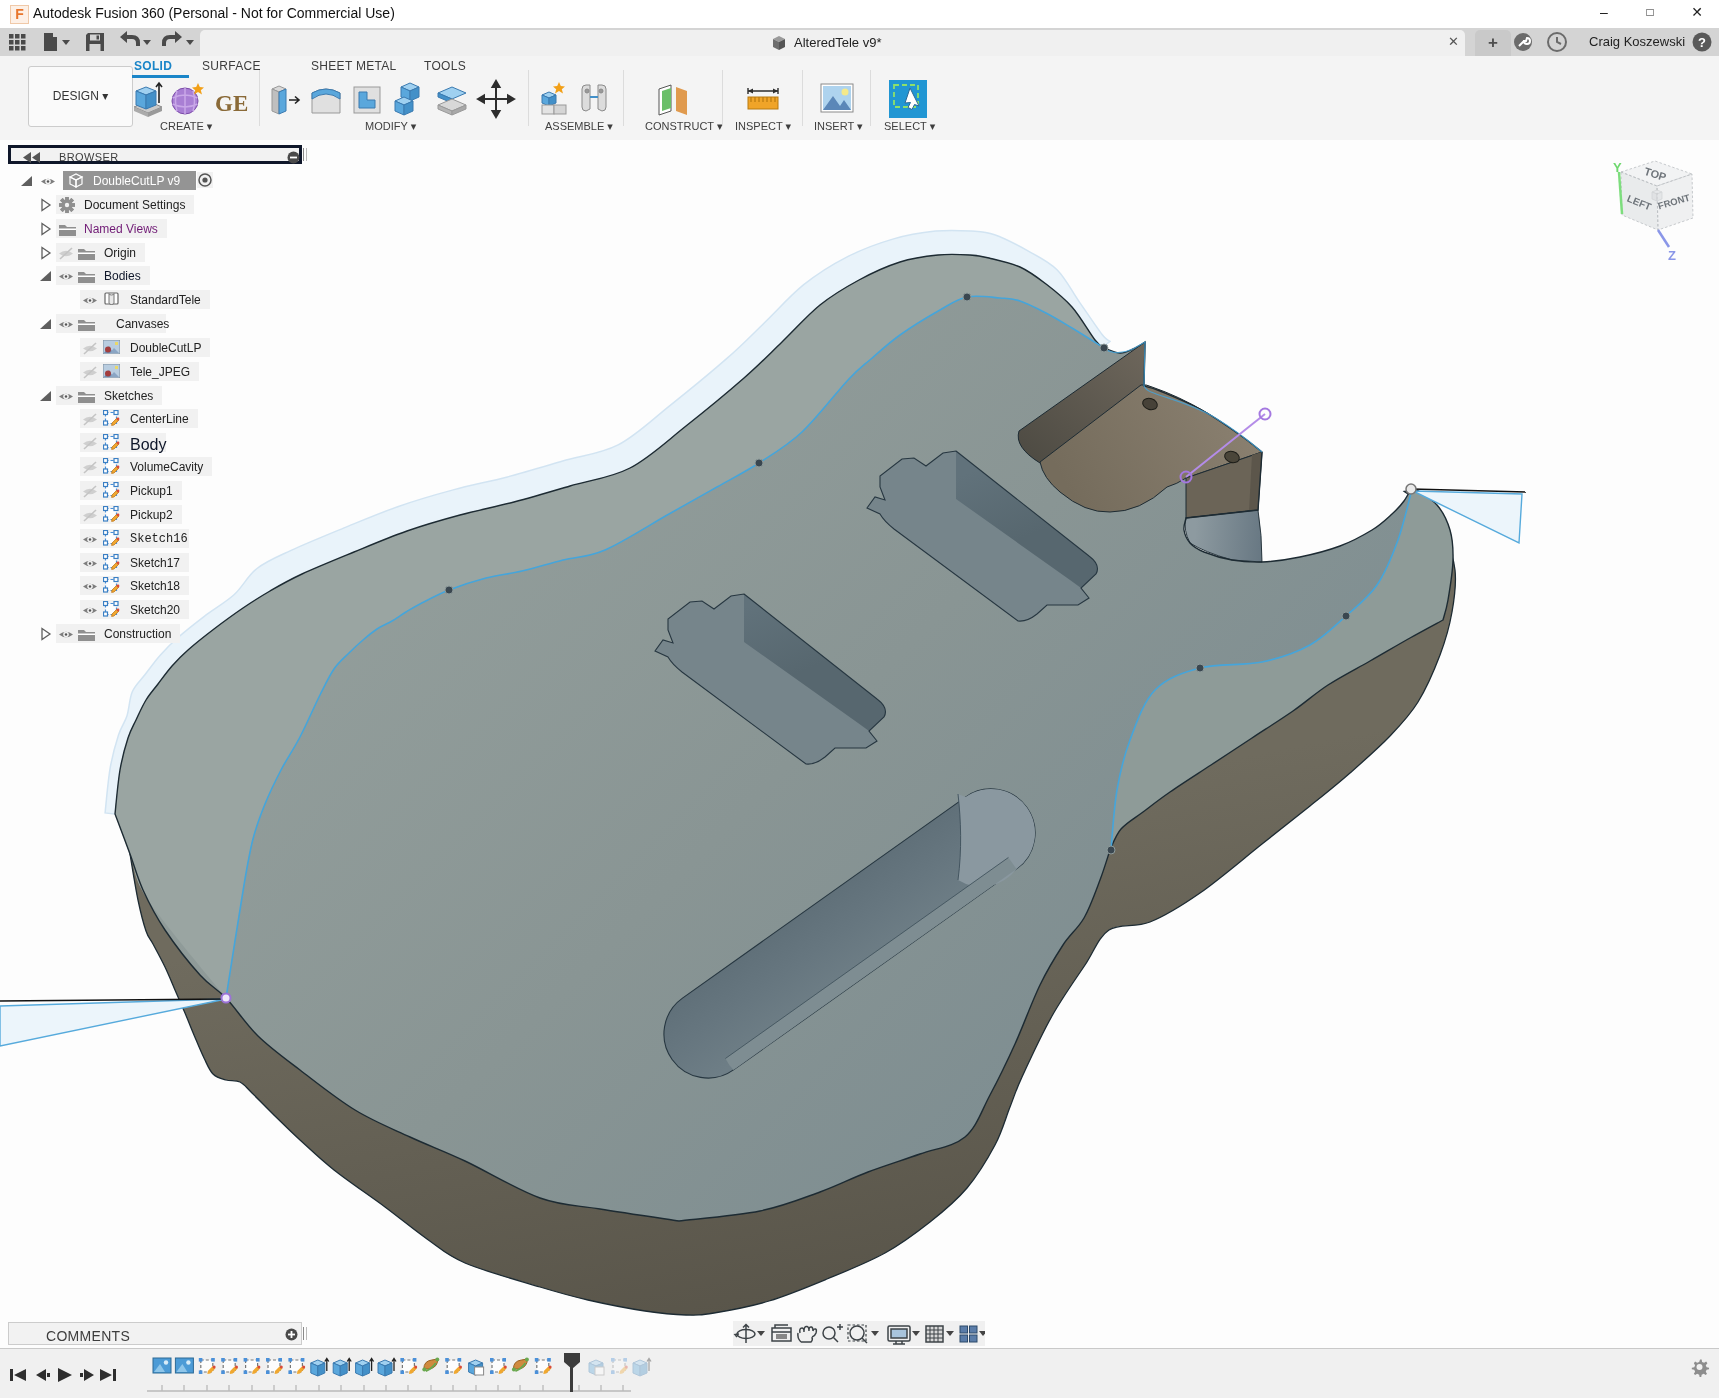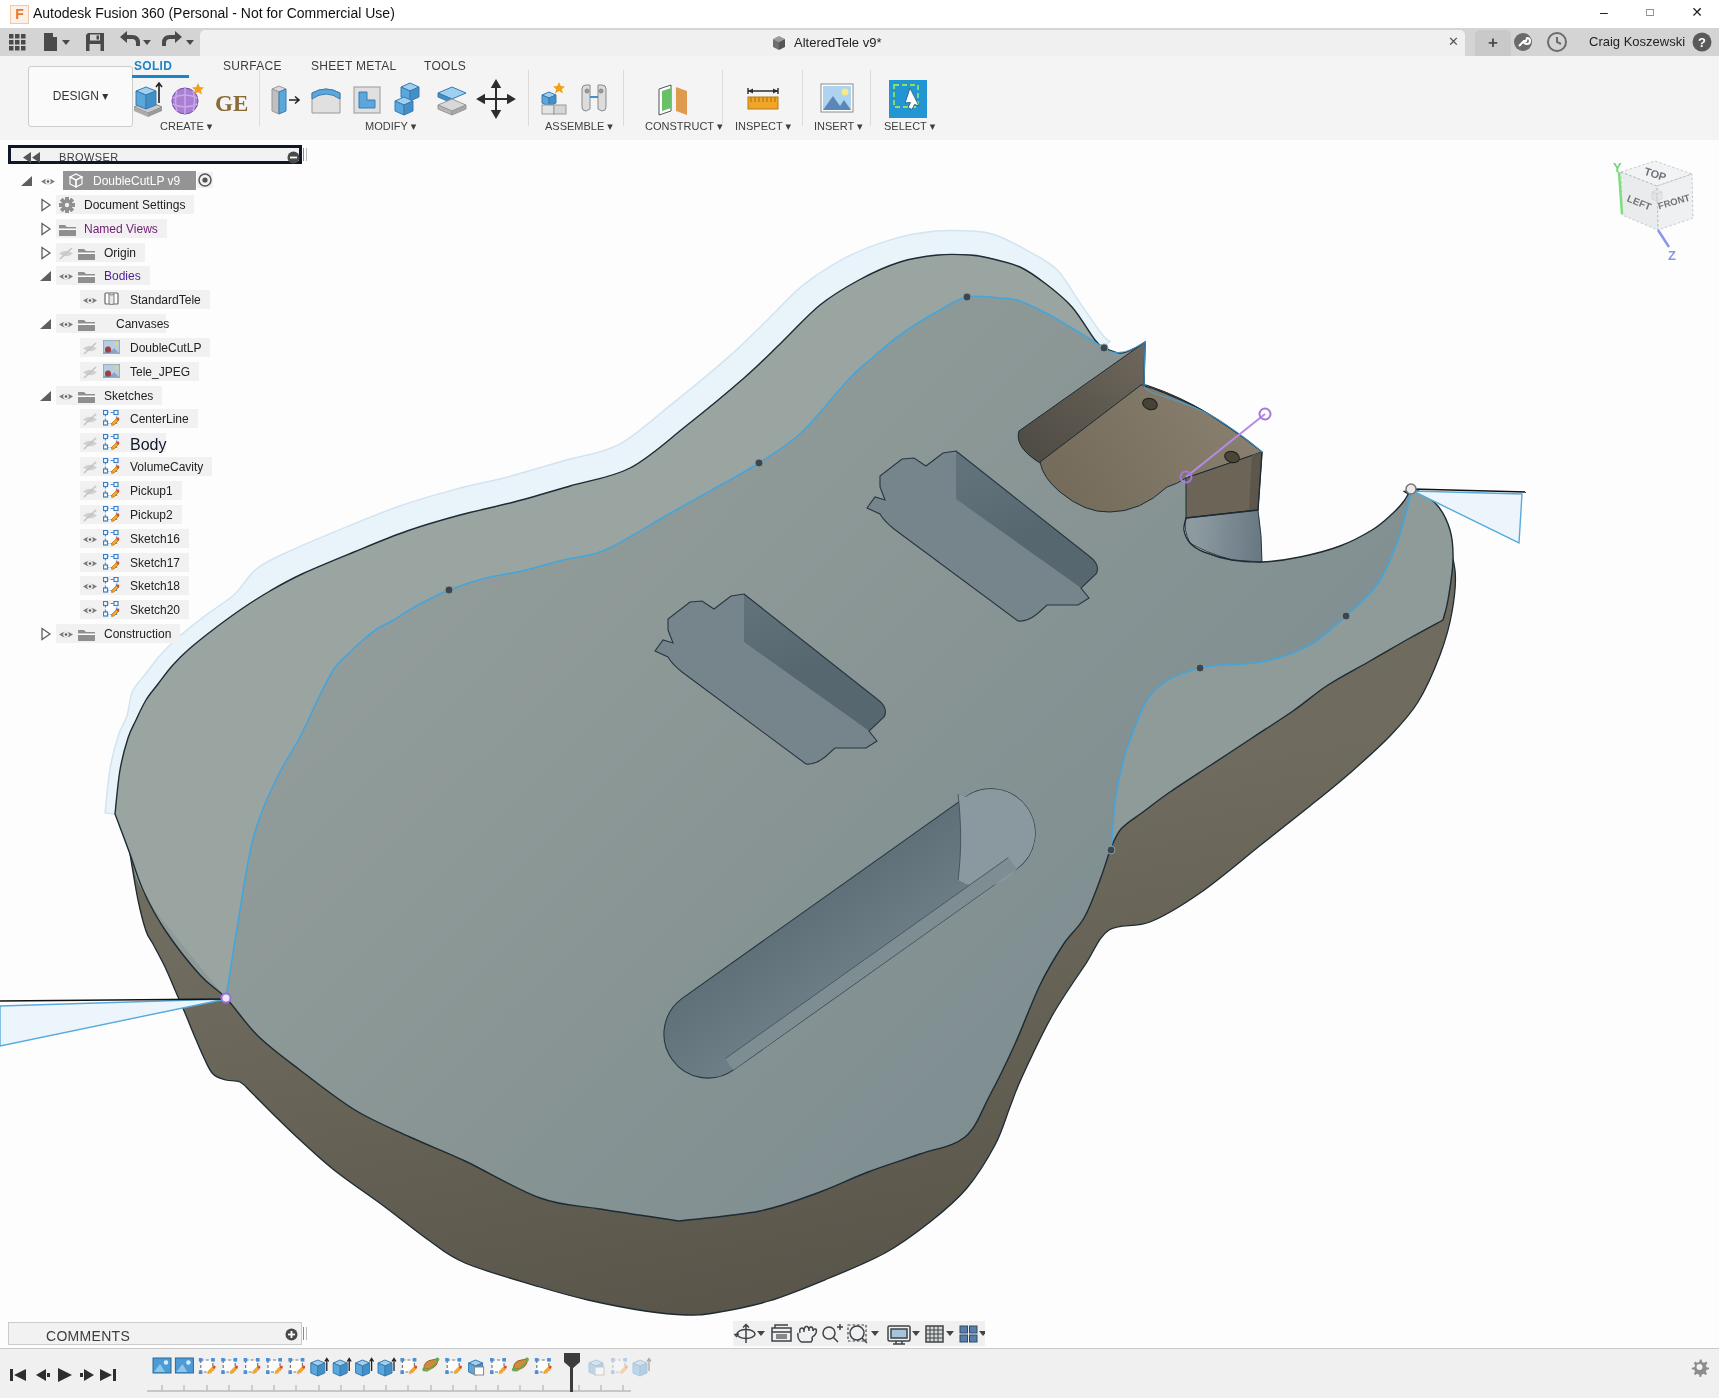--- a/index.html
+++ b/index.html
@@ -196,21 +196,21 @@
 <circle cx="25" cy="11" r="3.5" fill="#f5e98a"></circle>
 </g>
       <g transform="translate(889,24)">
 <rect x="0" y="0" width="38" height="38" fill="#2196d3"></rect>
 <rect x="5" y="5" width="24" height="22" fill="none" stroke="#8de06a" stroke-width="1.8" stroke-dasharray="5,3"></rect>
 <polygon points="24,16 33,34 28.5,32.5 26,37.5 22,35.5 24.5,30.5 19,31" fill="#fff" stroke="#2d6a96" stroke-width="1" transform="translate(-3,-8)"></polygon>
 </g>
     </svg>
   <div id="designbtn">DESIGN ▾</div>
   <span class="rtab" style="left:134px;color:#1a85c8;font-weight:bold;">SOLID</span>
-  <span class="rtab" style="left:223px;">SURFACE</span>
+  <span class="rtab" style="left:202px;">SURFACE</span>
   <span class="rtab" style="left:311px;">SHEET METAL</span>
   <span class="rtab" style="left:424px;">TOOLS</span>
   <div style="position:absolute;left:132px;top:19px;width:57px;height:3px;background:#1a85c8;"></div>
   <div class="glabel" style="left:160px;">CREATE ▾</div>
   <div class="glabel" style="left:365px;">MODIFY ▾</div>
   <div class="glabel" style="left:545px;">ASSEMBLE ▾</div>
   <div class="glabel" style="left:645px;">CONSTRUCT ▾</div>
   <div class="glabel" style="left:735px;">INSPECT ▾</div>
   <div class="glabel" style="left:814px;">INSERT ▾</div>
   <div class="glabel" style="left:884px;">SELECT ▾</div>
@@ -423,21 +423,21 @@
     </svg>
 <svg class="abs" style="left:58px;top:270px" width="16" height="13">
       <path d="M1,6.5 Q8,1 15,6.5 Q8,12 1,6.5 Z" fill="#7d7d7d"></path>
       <circle cx="8" cy="6.5" r="2.8" fill="#f0f0f0"></circle>
       <circle cx="8" cy="6.5" r="1.2" fill="#555"></circle>
     </svg>
 <svg class="abs" style="left:78px;top:270px" width="17" height="13">
       <path d="M0,2 L6,2 L8,4 L17,4 L17,13 L0,13 Z" fill="#8f8f8f"></path>
       <rect x="0" y="5.5" width="17" height="1.5" fill="#fff"></rect>
     </svg>
-<div class="abs" style="left:104px;top:269px;font-size:12px;color:#4c1d95;">Bodies</div>
+<div class="abs" style="left:104px;top:269px;font-size:12px;color:#0f172a;">Bodies</div>
 <div class="chip" style="left:80px;top:290px;width:130px;"></div>
 <svg class="abs" style="left:82px;top:294px" width="16" height="13">
       <path d="M1,6.5 Q8,1 15,6.5 Q8,12 1,6.5 Z" fill="#7d7d7d"></path>
       <circle cx="8" cy="6.5" r="2.8" fill="#f0f0f0"></circle>
       <circle cx="8" cy="6.5" r="1.2" fill="#555"></circle>
     </svg>
 <svg class="abs" style="left:103px;top:290px" width="17" height="17">
       <rect x="2" y="3" width="13" height="11" rx="1" fill="#fff" stroke="#666" stroke-width="1.2"></rect>
       <path d="M6,3.5 Q6,5 8.5,5 Q11,5 11,3.5 L11,13 Q11,14.5 8.5,14.5 Q6,14.5 6,13 Z" fill="#e8e8e8" stroke="#777" stroke-width="1"></path>
     </svg>
@@ -573,21 +573,21 @@
       <circle cx="8" cy="6.5" r="1.2" fill="#555"></circle>
     </svg>
 <svg class="abs" style="left:103px;top:530px" width="17" height="16">
       <rect x="2.5" y="2.5" width="11" height="11" fill="#fdfdfd" stroke="#4a90d9" stroke-width="1.2" stroke-dasharray="3,2"></rect>
       <rect x="0.5" y="0.5" width="4" height="4" fill="#fff" stroke="#3a7fc4" stroke-width="1.2"></rect>
       <rect x="11" y="0.5" width="4" height="4" fill="#fff" stroke="#3a7fc4" stroke-width="1.2"></rect>
       <rect x="0.5" y="11" width="4" height="4" fill="#fff" stroke="#3a7fc4" stroke-width="1.2"></rect>
       <path d="M9,13 L14,8 L16,10 L11,15 L8.6,15.4 Z" fill="#f0a830" stroke="#c07820" stroke-width="0.8"></path>
       <circle cx="15" cy="9" r="1.4" fill="#d94a3a"></circle>
     </svg>
-<div class="abs" style="left:130px;top:532px;font-size:12px;color:#222;">Sketch16</div>
+<div class="abs" style="left:130px;top:532px;font-size:12px;color:#222;font-family:Liberation Mono, monospace;">Sketch16</div>
 <div class="chip" style="left:80px;top:553px;width:109px;"></div>
 <svg class="abs" style="left:82px;top:557px" width="16" height="13">
       <path d="M1,6.5 Q8,1 15,6.5 Q8,12 1,6.5 Z" fill="#7d7d7d"></path>
       <circle cx="8" cy="6.5" r="2.8" fill="#f0f0f0"></circle>
       <circle cx="8" cy="6.5" r="1.2" fill="#555"></circle>
     </svg>
 <svg class="abs" style="left:103px;top:554px" width="17" height="16">
       <rect x="2.5" y="2.5" width="11" height="11" fill="#fdfdfd" stroke="#4a90d9" stroke-width="1.2" stroke-dasharray="3,2"></rect>
       <rect x="0.5" y="0.5" width="4" height="4" fill="#fff" stroke="#3a7fc4" stroke-width="1.2"></rect>
       <rect x="11" y="0.5" width="4" height="4" fill="#fff" stroke="#3a7fc4" stroke-width="1.2"></rect>

